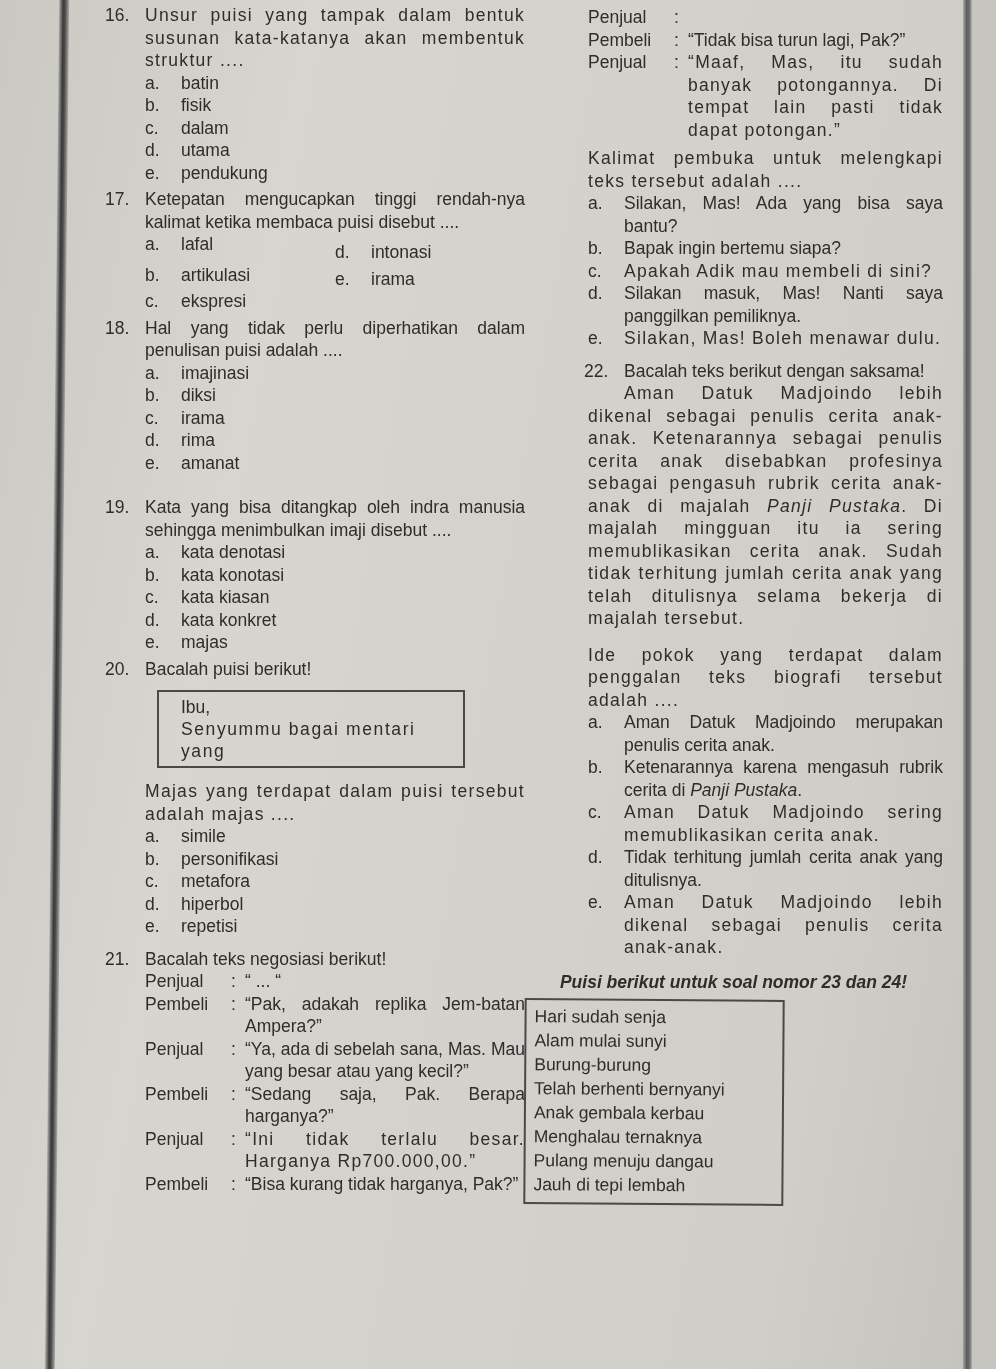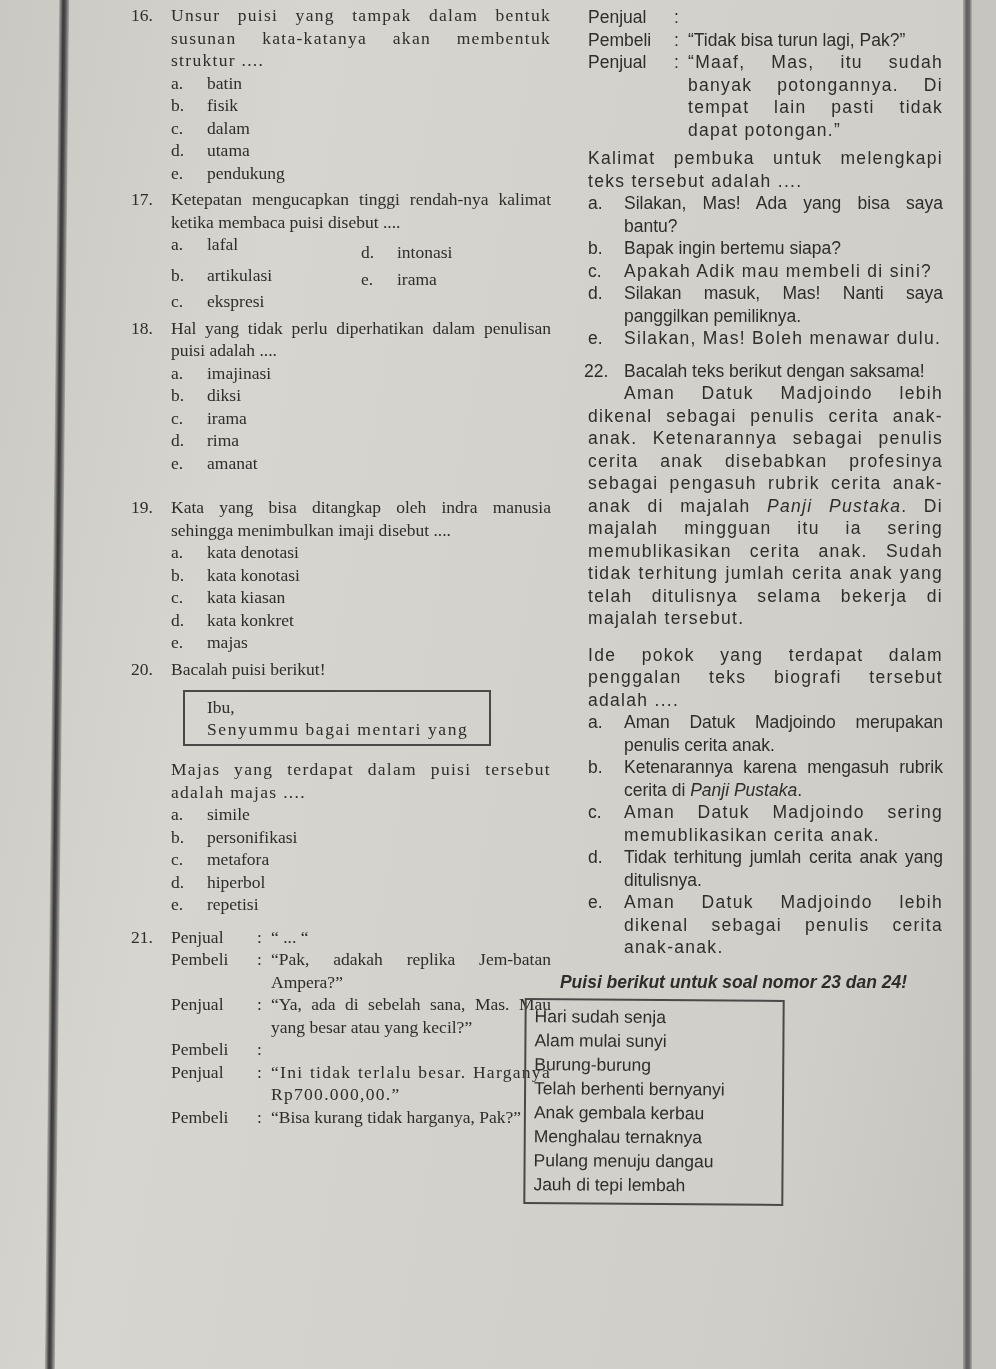--- a/index.html
+++ b/index.html
@@ -16,21 +16,21 @@
   }
   .crease-right {
     position:absolute; left:963px; top:0; width:9px; height:1369px;
     background: linear-gradient(90deg, rgba(90,90,90,0.3), #5e5e5e 40%, #6a6a6a 70%, rgba(120,120,120,0.3));
   }
   .right-margin {
     position:absolute; left:972px; top:0; width:24px; height:1369px;
     background:#c6c5c0;
   }
   .col { position:absolute; font-size:17.5px; line-height:22.5px; }
-  .left-col { left:131px; top:4px; width:420px;font-family:Liberation Serif, serif; }
+  .left-col { left:105px; top:4px; width:420px; }
   .right-col { left:588px; top:6px; width:355px; }
 
   .q { position:relative; padding-left:40px; margin-bottom:4px; }
   .q-num { position:absolute; left:0; top:0; }
   .q-text { text-align:justify; }
   .opts { margin:0; padding:0; list-style:none; }
   .opt { display:flex; }
   .opt-letter { width:36px; flex:none; }
   .opt-text { flex:1; text-align:justify; }
 
@@ -207,39 +207,41 @@
         </li>
       <li class="opt">
           <span class="opt-letter">e.</span>
           <span class="opt-text">repetisi</span>
         </li>
     </ul>
   </div>
 
   <div class="q" style="margin-top:10px">
     <span class="q-num">21.</span>
+    <div class="q-text">Bacalah teks negosiasi berikut!</div>
     <div class="dialog">
       <div class="dl-row">
           <span class="dl-speaker">Penjual</span>
           <span class="dl-colon">:</span>
           <span class="dl-text">“ ... “</span>
         </div>
       <div class="dl-row">
           <span class="dl-speaker">Pembeli</span>
           <span class="dl-colon">:</span>
           <span class="dl-text">“Pak, adakah replika Jem-batan Ampera?”</span>
         </div>
       <div class="dl-row">
           <span class="dl-speaker">Penjual</span>
           <span class="dl-colon">:</span>
           <span class="dl-text">“Ya, ada di sebelah sana, Mas. Mau yang besar atau yang kecil?”</span>
         </div>
       <div class="dl-row">
           <span class="dl-speaker">Pembeli</span>
           <span class="dl-colon">:</span>
+          <span class="dl-text">“Sedang saja, Pak. Berapa harganya?”</span>
         </div>
       <div class="dl-row">
           <span class="dl-speaker">Penjual</span>
           <span class="dl-colon">:</span>
           <span class="dl-text spaced">“Ini tidak terlalu besar. Harganya Rp700.000,00.”</span>
         </div>
       <div class="dl-row">
           <span class="dl-speaker">Pembeli</span>
           <span class="dl-colon">:</span>
           <span class="dl-text">“Bisa kurang tidak harganya, Pak?”</span>

